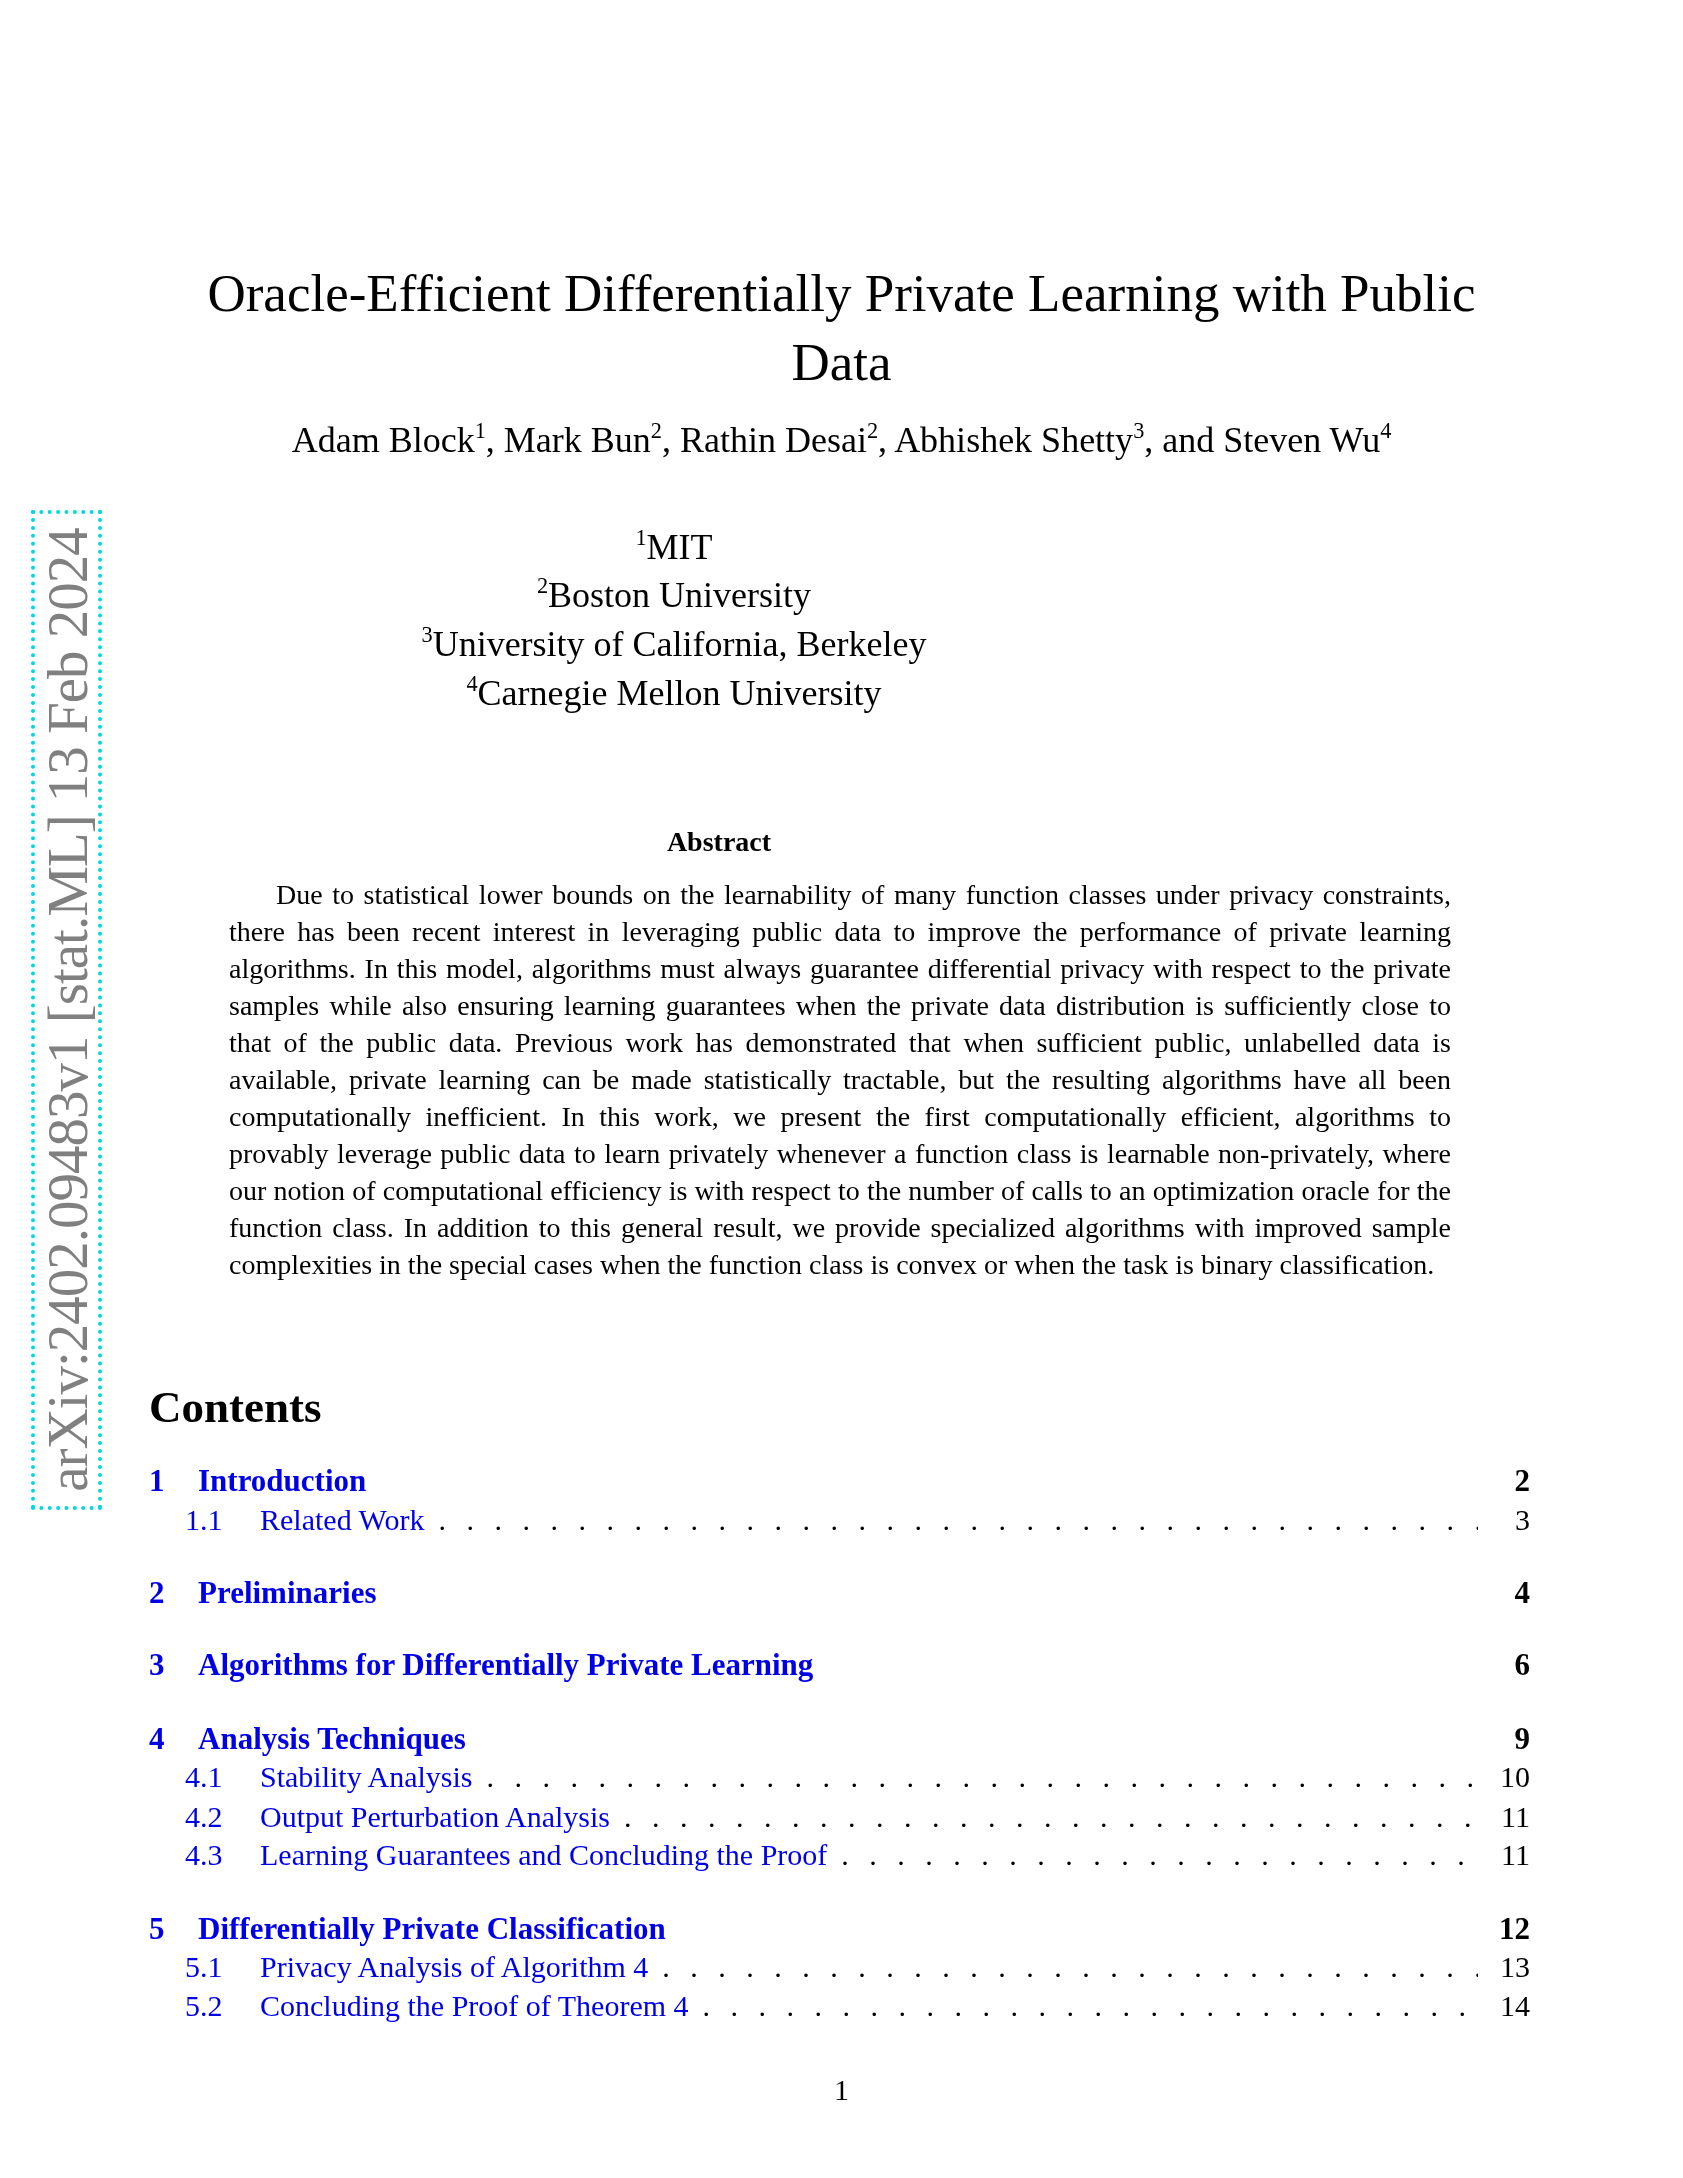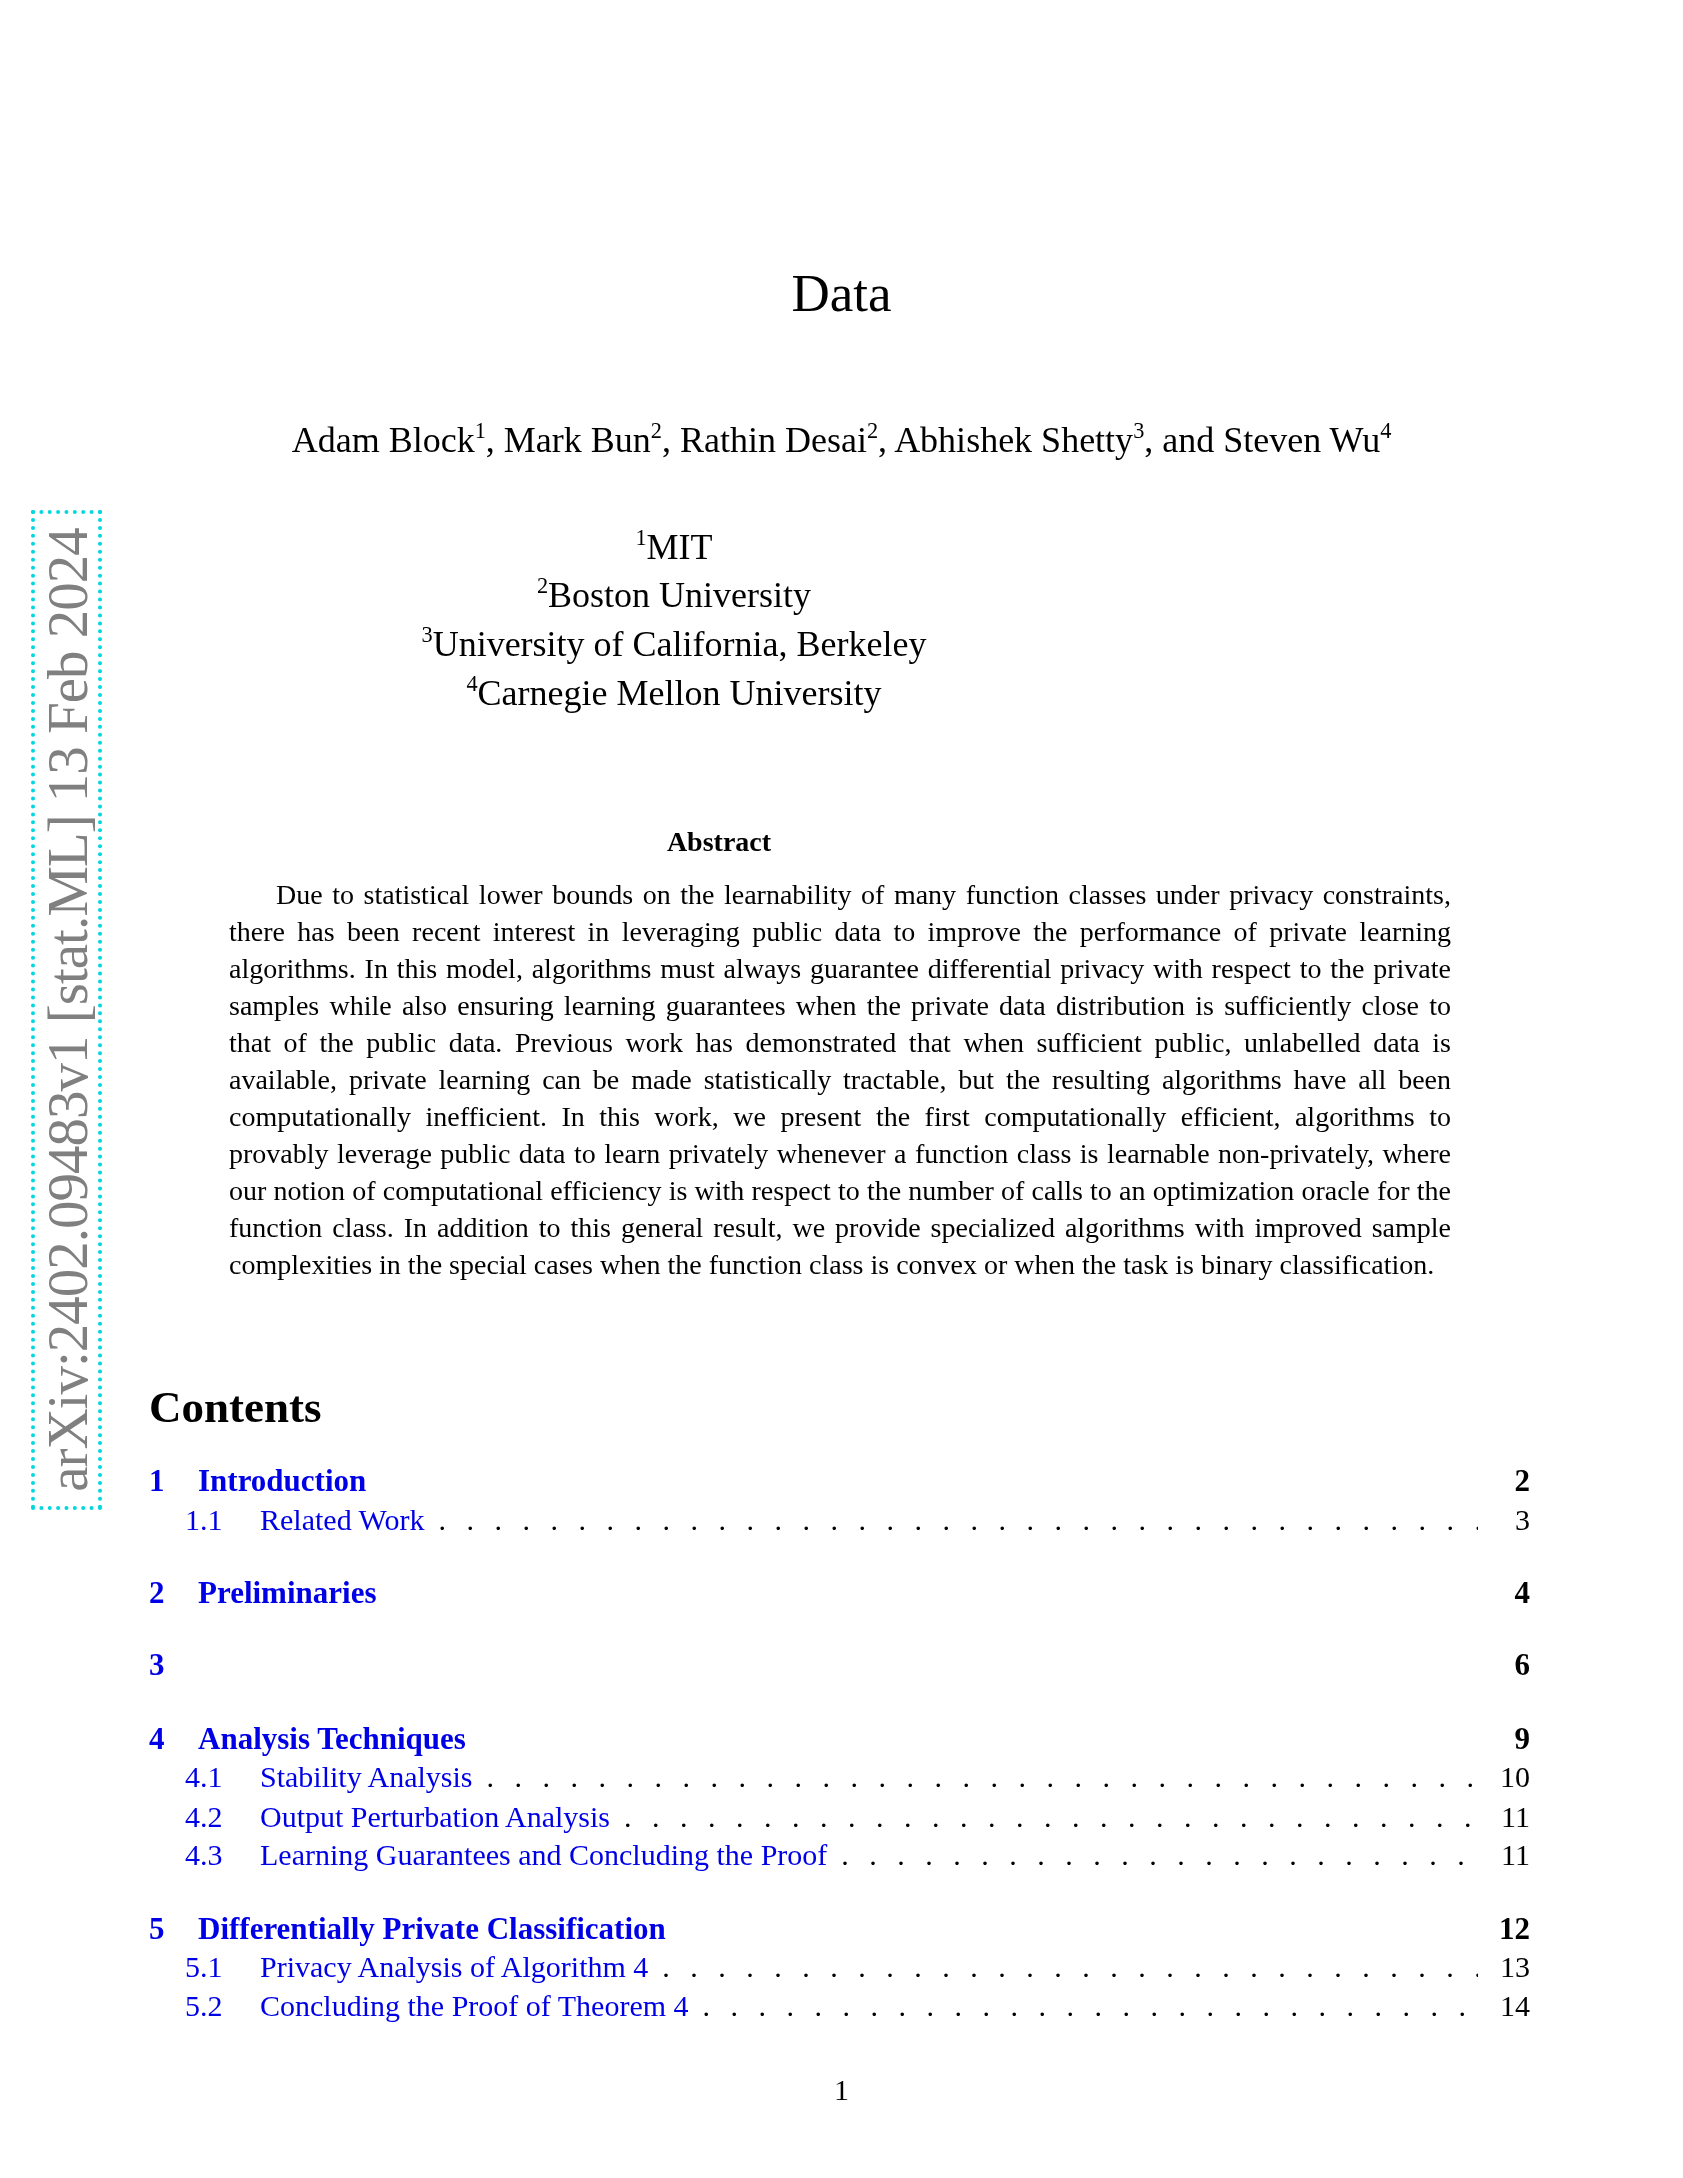--- a/index.html
+++ b/index.html
@@ -31,20 +31,21 @@
                   white-space:nowrap; font-size:57px; color:#808080; letter-spacing:-1px; }
 </style>
 </head>
 <body>
 
 <div class="abs sidebar">
   <div class="sidebar-text">arXiv:2402.09483v1  [stat.ML]  13 Feb 2024</div>
 </div>
 
 <div class="abs title">
+  <div>Oracle-Efficient Differentially Private Learning with Public</div>
   <div>Data</div>
 </div>
 
 <div class="abs authors" id="authors"><span>Adam Block</span><sup>1</sup><span>, </span><span>Mark Bun</span><sup>2</sup><span>, </span><span>Rathin Desai</span><sup>2</sup><span>, </span><span>Abhishek Shetty</span><sup>3</sup><span>, and </span><span>Steven Wu</span><sup>4</sup><span></span></div>
 
 <div id="affils">
     <div class="abs affil" style="top: 526px;"><sup>1</sup><span>MIT</span></div>
     <div class="abs affil" style="top: 574px;"><sup>2</sup><span>Boston University</span></div>
     <div class="abs affil" style="top: 623px;"><sup>3</sup><span>University of California, Berkeley</span></div>
     <div class="abs affil" style="top: 672px;"><sup>4</sup><span>Carnegie Mellon University</span></div>
@@ -69,20 +70,21 @@
       <span class="toc-page">3</span>
     </div>
     <div class="abs toc-row sec" style="top: 1575px;">
       <span class="toc-num">2</span>
       <span class="toc-title">Preliminaries</span>
       <span class="toc-fill"></span>
       <span class="toc-page">4</span>
     </div>
     <div class="abs toc-row sec" style="top: 1647px;">
       <span class="toc-num">3</span>
+      <span class="toc-title">Algorithms for Differentially Private Learning</span>
       <span class="toc-fill"></span>
       <span class="toc-page">6</span>
     </div>
     <div class="abs toc-row sec" style="top: 1721px;">
       <span class="toc-num">4</span>
       <span class="toc-title">Analysis Techniques</span>
       <span class="toc-fill"></span>
       <span class="toc-page">9</span>
     </div>
     <div class="abs toc-row sub" style="top: 1760px;">

